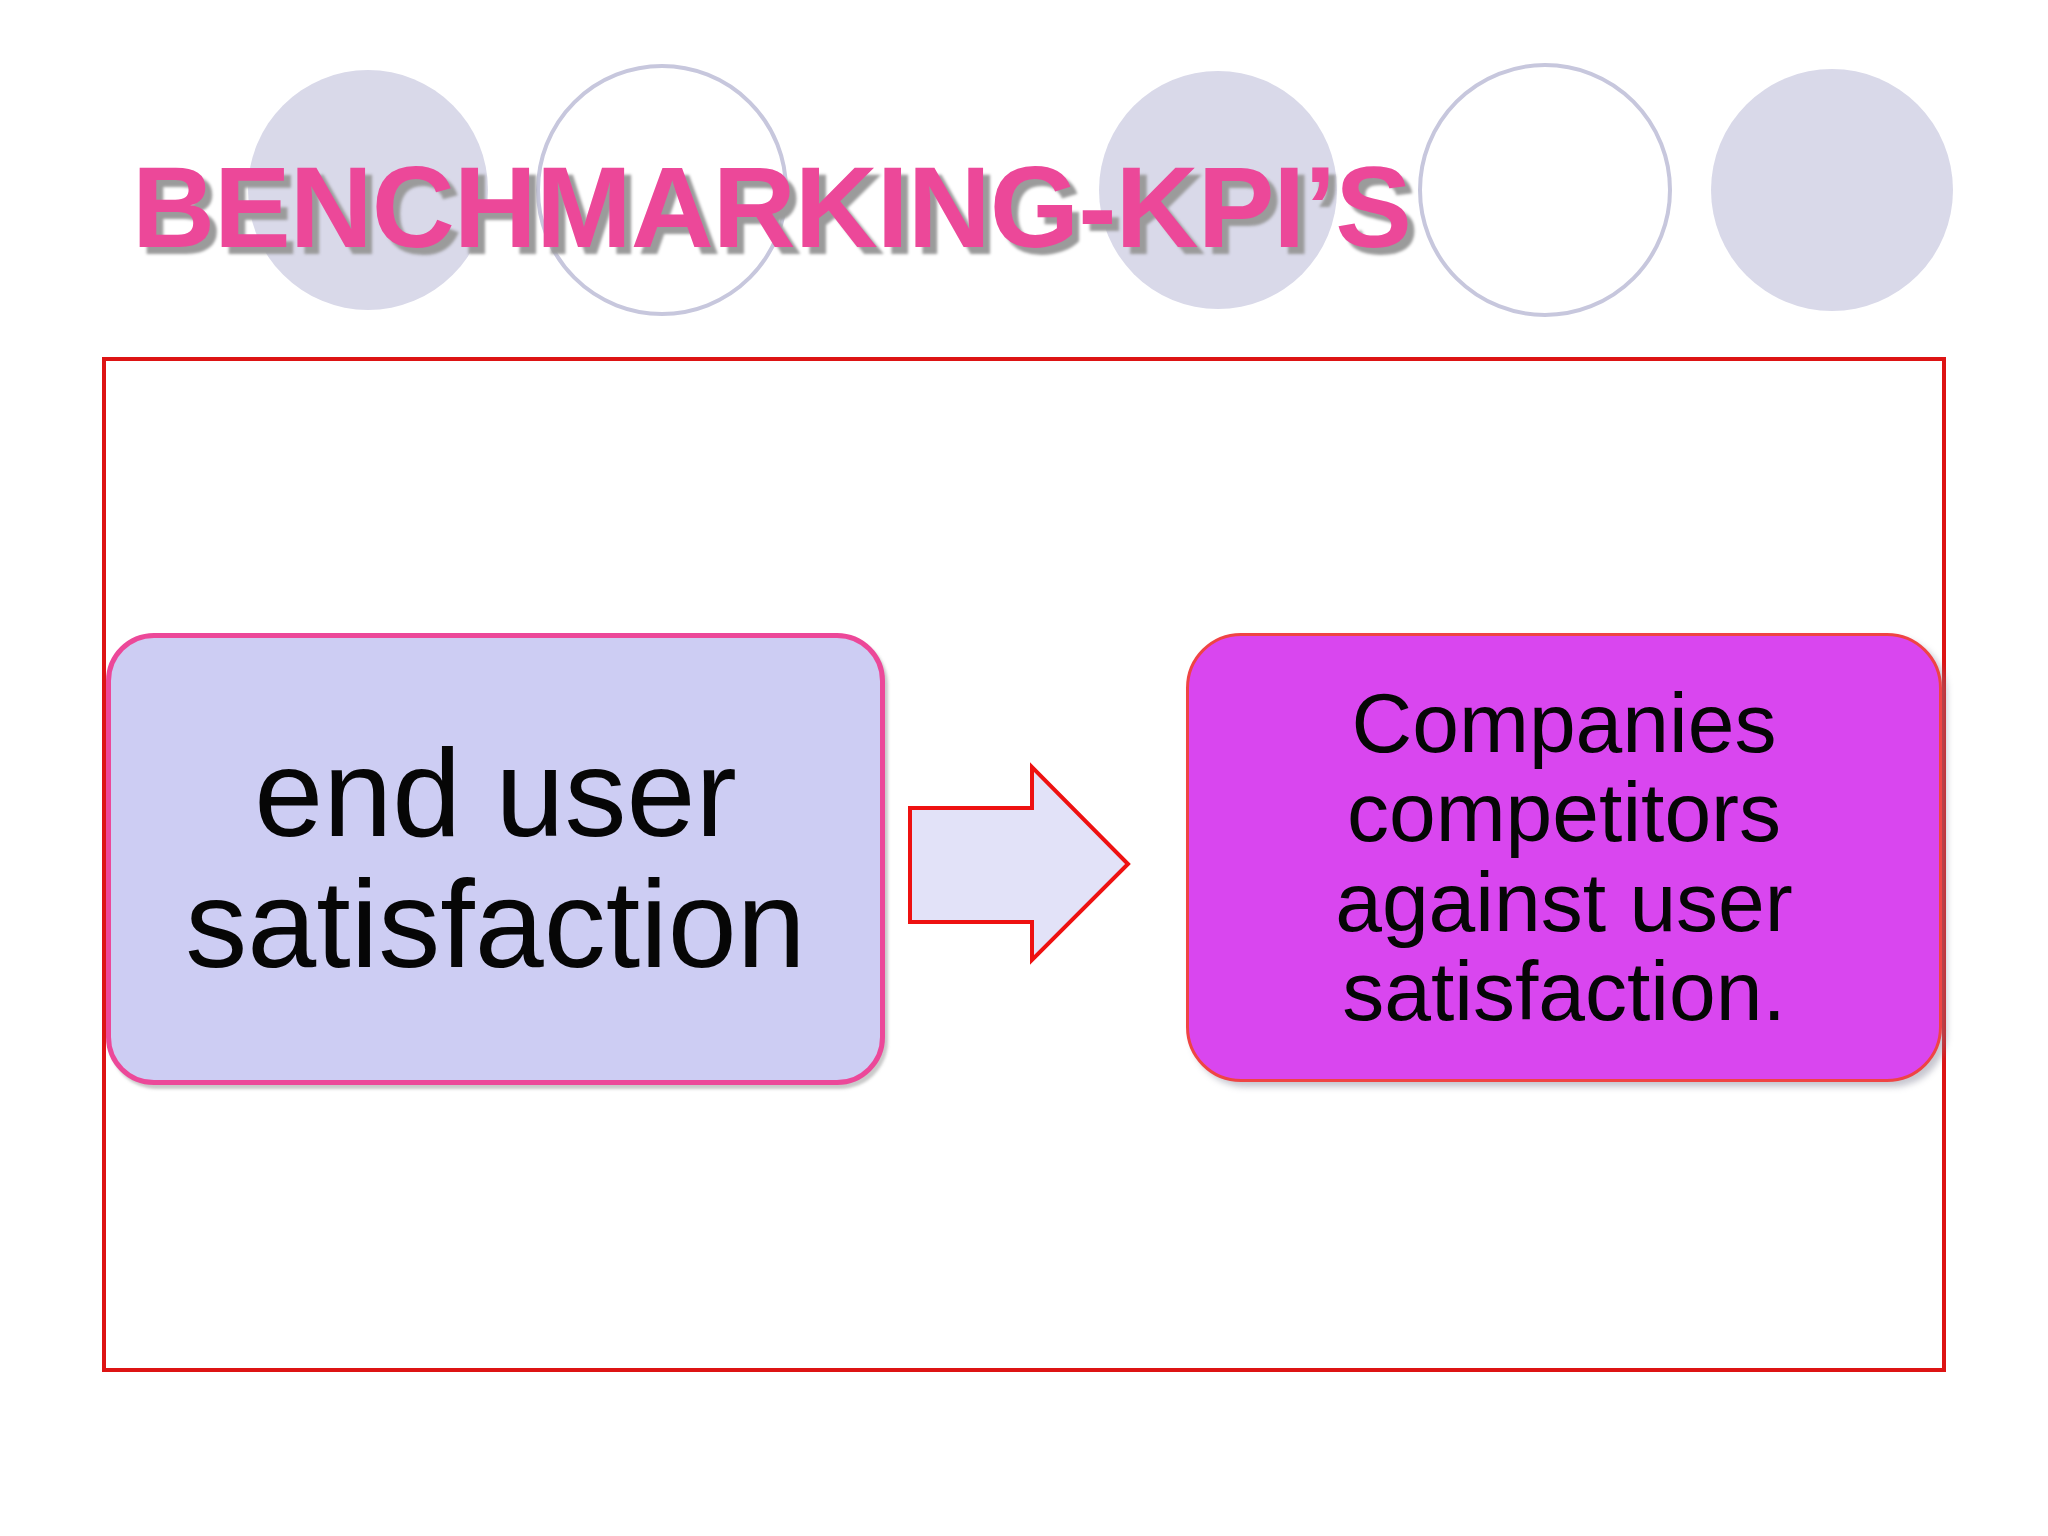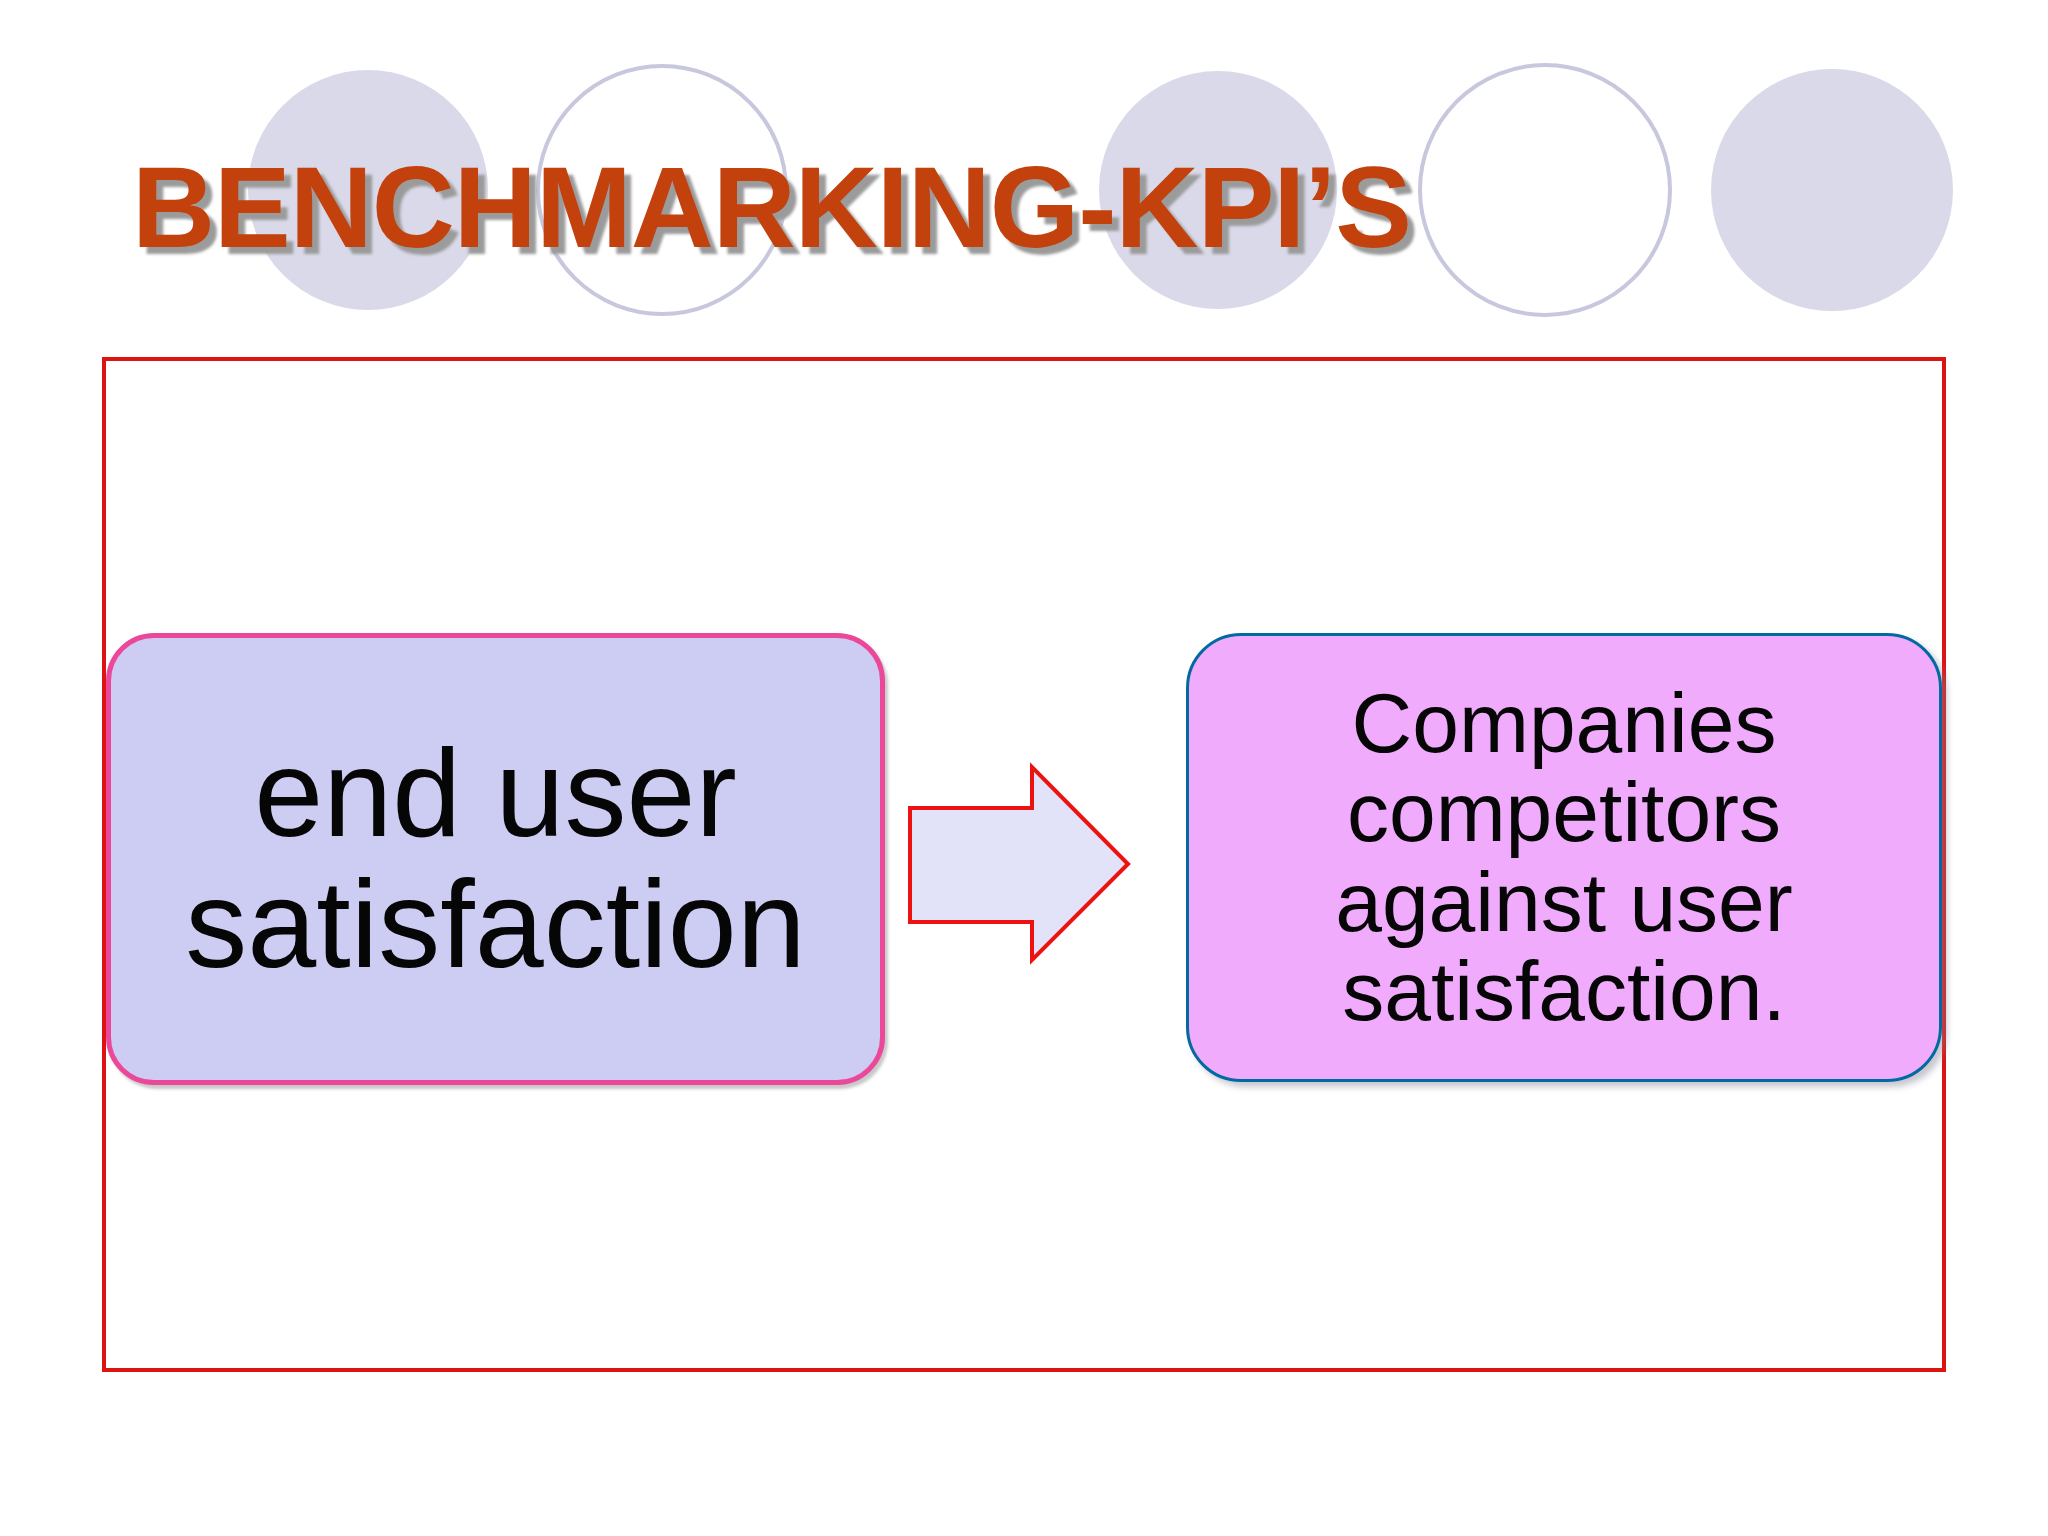--- a/index.html
+++ b/index.html
@@ -34,21 +34,21 @@
   .title {
     position: absolute;
     left: 132px;
     top: 150px;
     margin: 0;
     z-index: 2;
     font-size: 115px;
     font-weight: bold;
     line-height: 1;
     letter-spacing: -1px;
-    color: #c2410c;
+    color: #ec4899;
     text-shadow: 7px 7px 3px #9b9b9b;
     white-space: nowrap;
   }
 
   
   .frame {
     position: absolute;
     left: 102px;
     top: 357px;
     width: 1844px;
@@ -81,22 +81,22 @@
     border-radius: 48px;
     box-shadow: 3px 4px 3px rgba(100,100,100,0.35);
     font-size: 124px;
     line-height: 1.06;
   }
   .right-box {
     left: 1186px;
     top: 633px;
     width: 756px;
     height: 449px;
-    background: #f0abfc;
-    border: 3px solid #0369a1;
+    background: #d946ef;
+    border: 3px solid #ef4444;
     border-radius: 55px;
     box-shadow: 5px 5px 6px rgba(130,130,150,0.45);
     font-size: 84px;
     line-height: 1.06;
   }
 
   
   .arrow {
     position: absolute;
     left: 905px;

